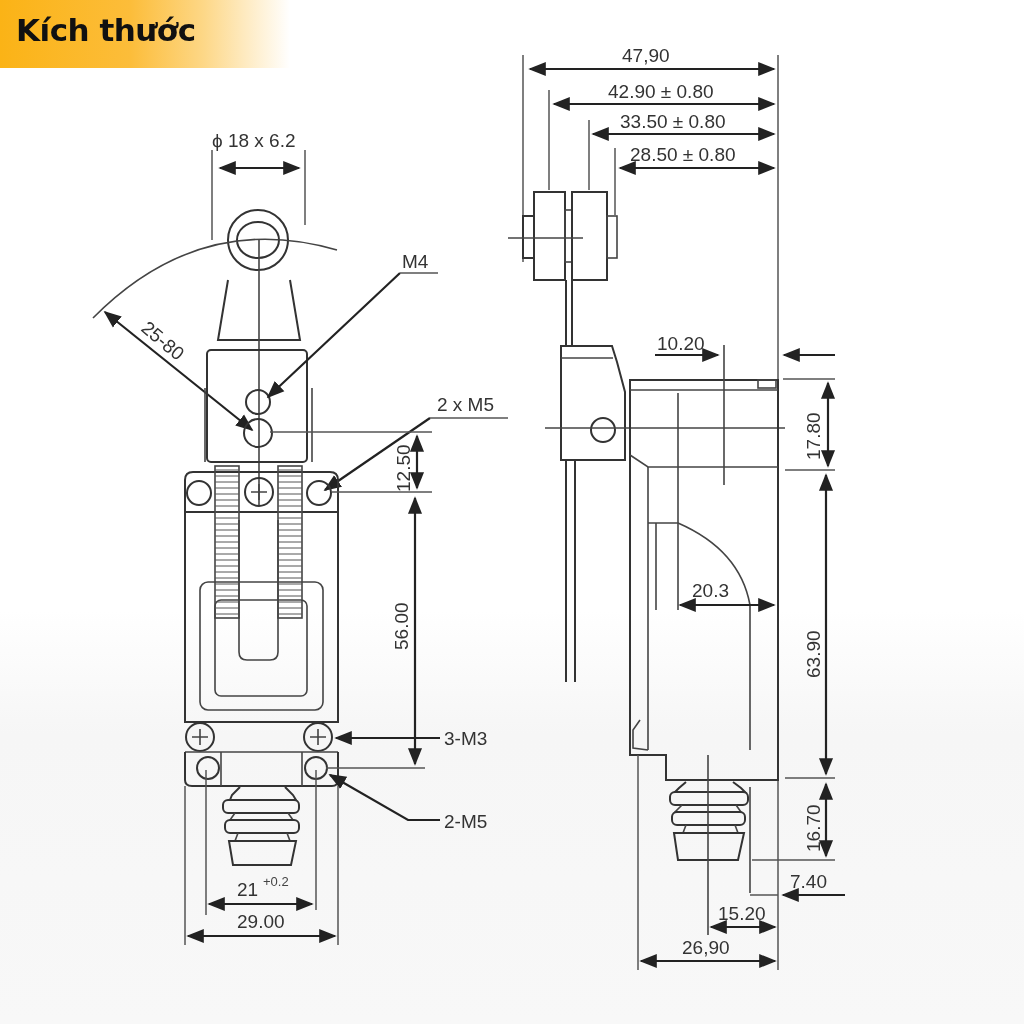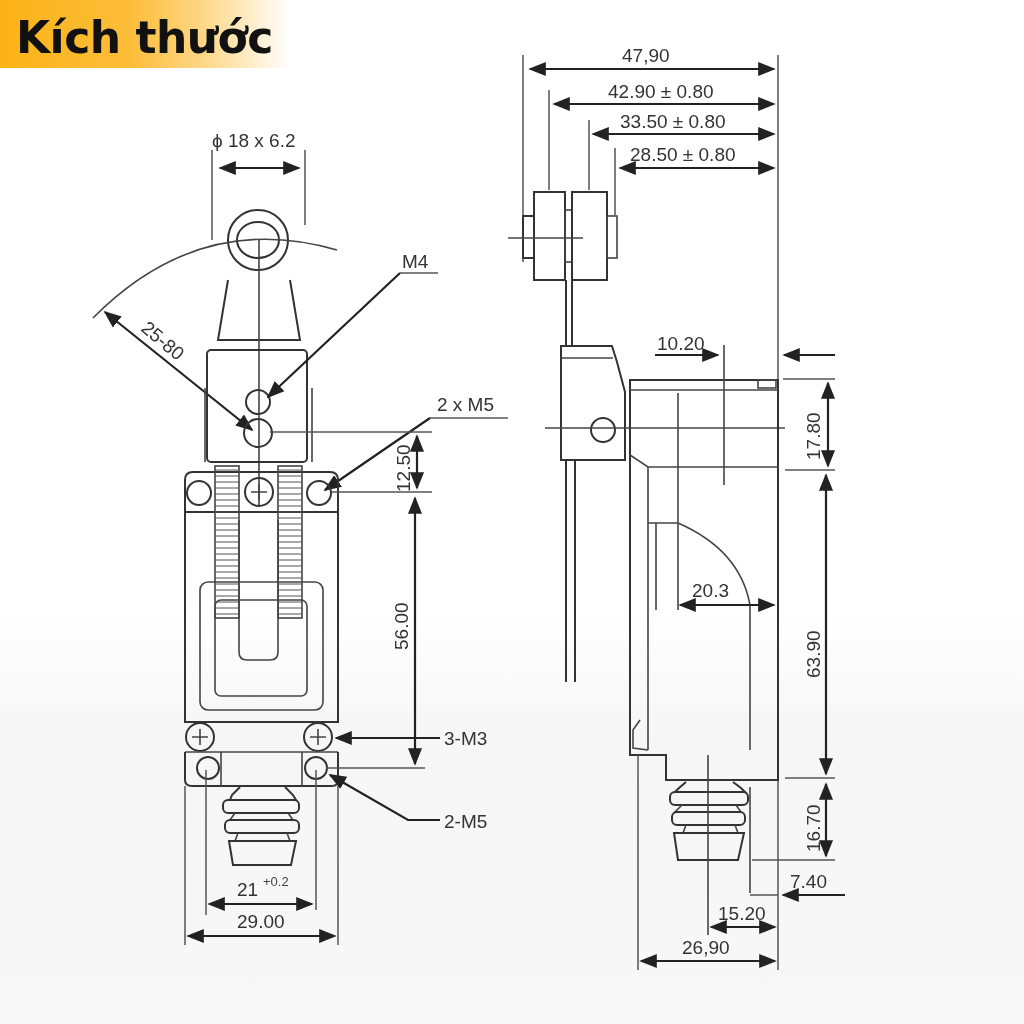--- a/index.html
+++ b/index.html
@@ -1,20 +1,20 @@
 <!DOCTYPE html>
 <html><head>
 <meta charset="utf-8">
 <style>
   html,body{margin:0;padding:0;background:#ffffff;}
   body{width:1024px;height:1024px;position:relative;overflow:hidden;font-family:"Liberation Sans",sans-serif;}
   .bg-bottom{position:absolute;left:0;top:610px;width:1024px;height:414px;background:linear-gradient(#ffffff,#f6f6f6 30%,#f8f8f8);}
   .title-banner{position:absolute;left:0;top:0;width:290px;height:68px;
     background:linear-gradient(90deg,#fbb316 0%,#fcbd3a 45%,#fdd786 70%,#ffffff 100%);}
-  .title-text{position:absolute;left:16px;top:12px;font-family:"DejaVu Sans",sans-serif;font-weight:bold;font-size:44px;color:#111;letter-spacing:-0.5px;}
+  .title-text{position:absolute;left:16px;top:12px;font-family:"DejaVu Sans",sans-serif;font-weight:bold;font-size:31px;color:#111;letter-spacing:-0.5px;}
   svg{position:absolute;left:0;top:0;}
   .ln{stroke:#333;stroke-width:2;fill:none;}
   .ln1{stroke:#444;stroke-width:1.6;fill:none;}
   .dim{stroke:#222;stroke-width:2.2;fill:none;}
   .ext{stroke:#555;stroke-width:1.5;fill:none;}
   .lbl{font-family:"Liberation Sans",sans-serif;font-size:19px;fill:#333;}
   .lbl-sm{font-family:"Liberation Sans",sans-serif;font-size:13px;fill:#444;}
   .hatch{stroke:#555;stroke-width:1;}
 </style>
 </head>

